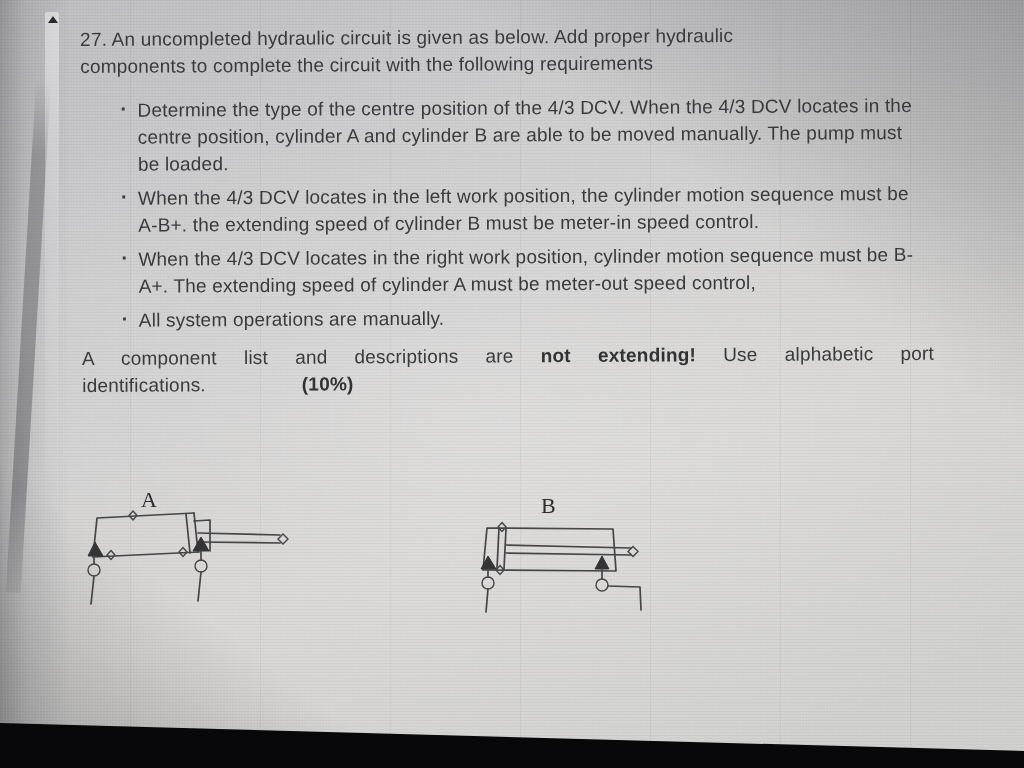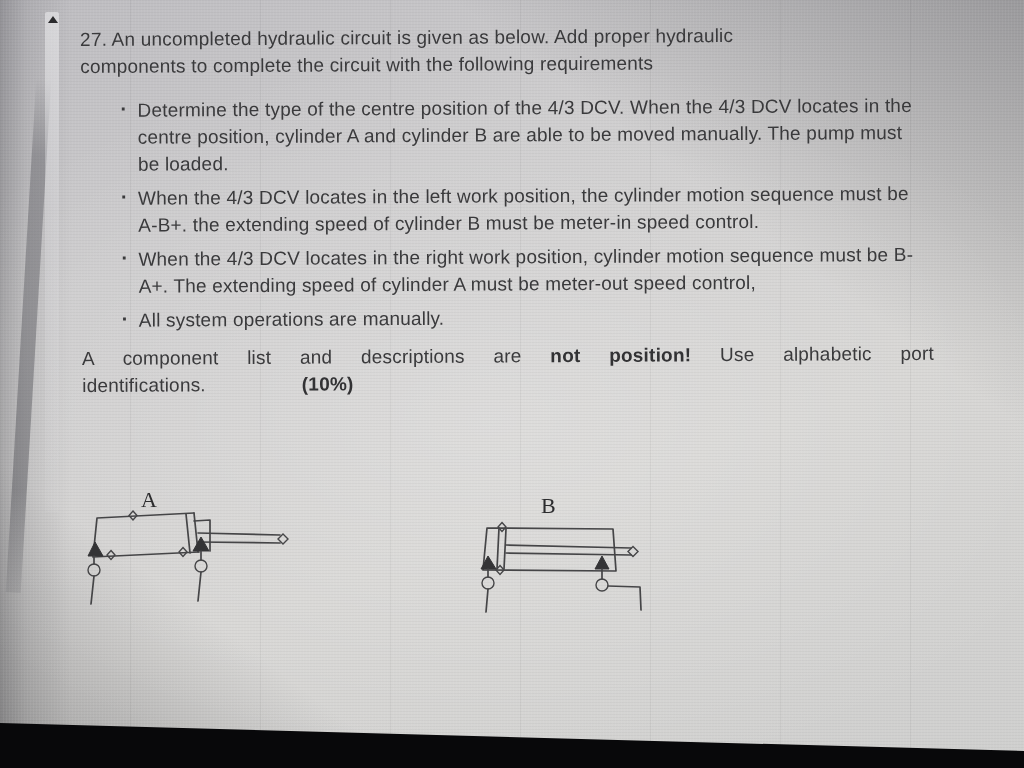--- a/index.html
+++ b/index.html
@@ -97,21 +97,21 @@
         <span class="marker">·</span>
         <span>When the 4/3 DCV locates in the right work position, cylinder motion sequence must be B-A+. The extending speed of cylinder A must be meter-out speed control,</span>
       </li>
       <li>
         <span class="marker">·</span>
         <span>All system operations are manually.</span>
       </li>
     </ul>
 
     <div class="note">
-      <div class="note-line1"><span>A component list and descriptions are </span><b>not position!</b><span> Use alphabetic port</span></div>
+      <div class="note-line1"><span>A component list and descriptions are </span><b>not extending!</b><span> Use alphabetic port</span></div>
       <div class="note-line2"><span>identifications.</span><span class="gap"></span><b>(10%)</b></div>
     </div>
   </div>
 
   <svg class="diagram" width="1024" height="768" viewBox="0 0 1024 768">
 
     <g>
       <text class="dlabel" x="141" y="507">A</text>
 
       <path class="dstroke" d="M97,518 L194,513 M97,518 L93,557 M93,557 L199,552"></path>

